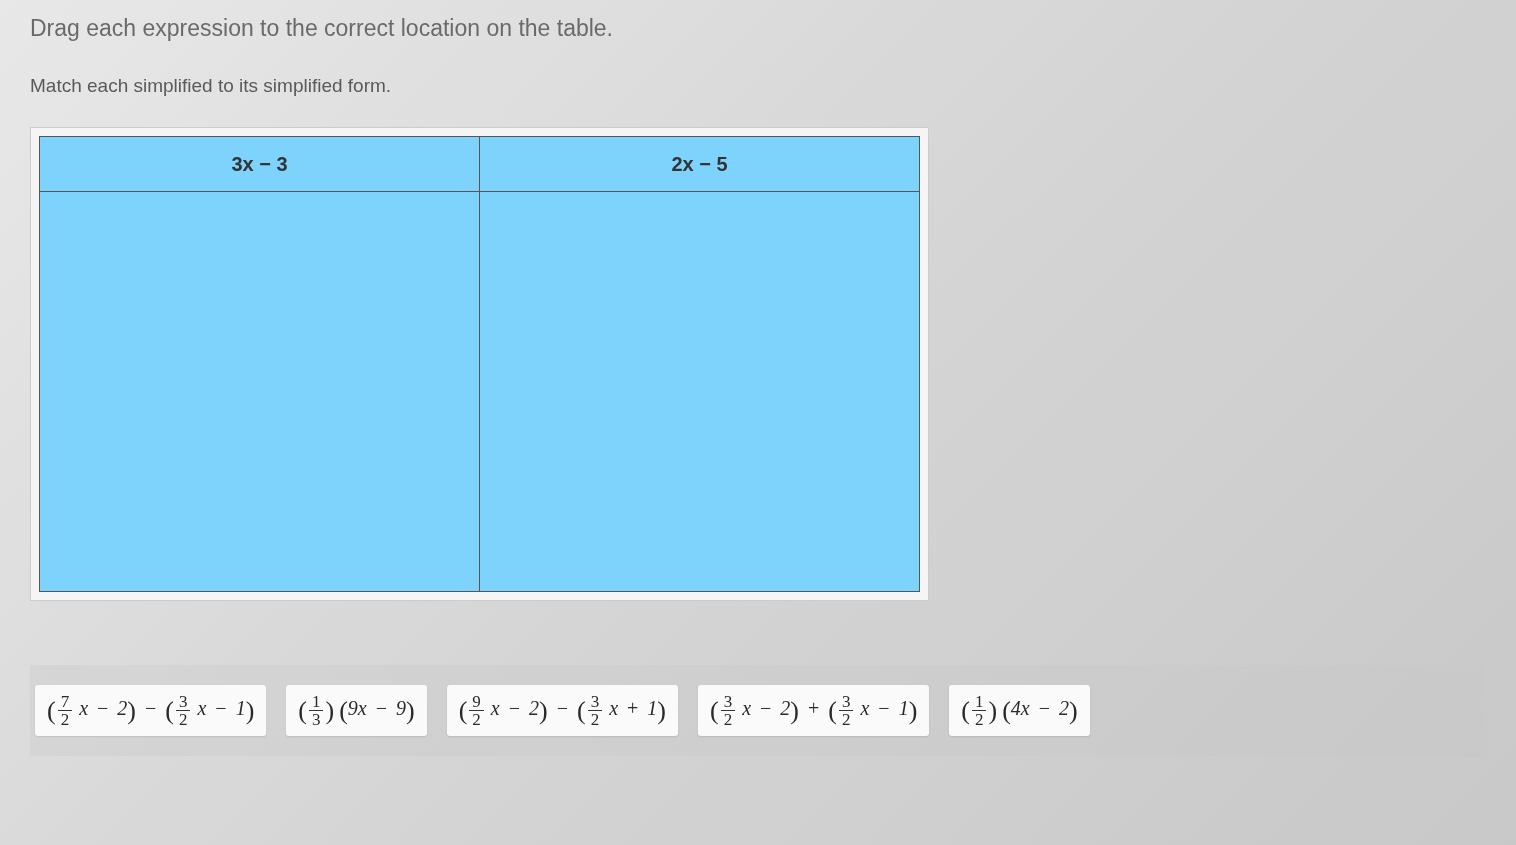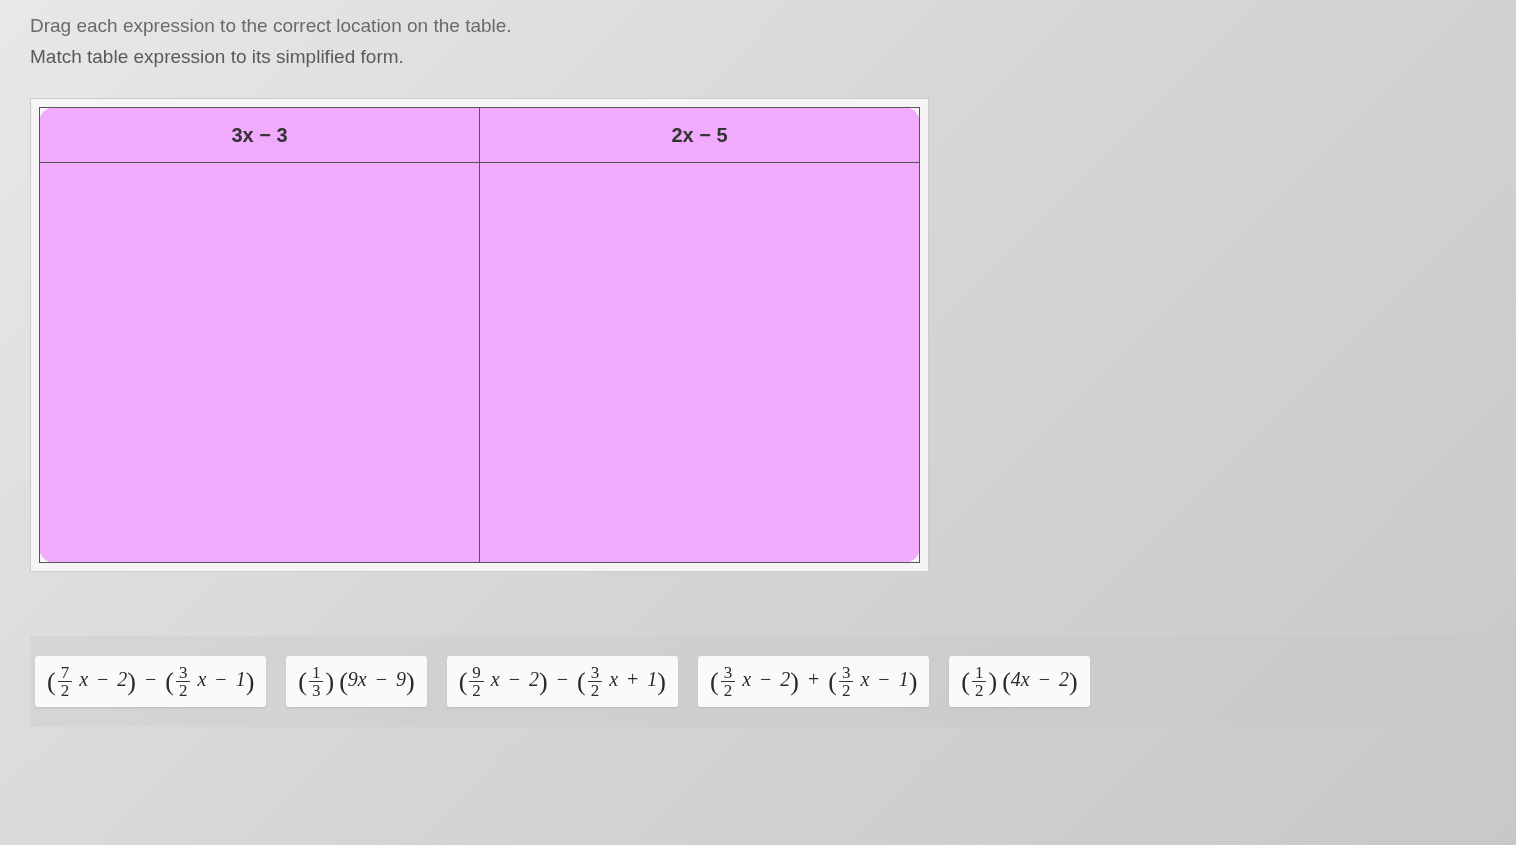--- a/index.html
+++ b/index.html
@@ -10,40 +10,39 @@
     body {
       font-family: Arial, Helvetica, sans-serif;
       background: linear-gradient(135deg, #e8e8e8 0%, #d5d5d5 50%, #c8c8c8 100%);
       width: 1516px;
       height: 845px;
       padding: 15px 30px;
       color: #4a4a4a;
       overflow: hidden;
     }
     .instruction {
-      font-size: 19px;
+      font-size: 23px;
       color: #6a6a6a;
-      margin-bottom: 9px;
+      margin-bottom: 33px;
     }
     .sub-instruction {
       font-size: 19px;
       color: #5a5a5a;
       margin-bottom: 30px;
     }
     .table-container {
       background: #f5f5f5;
       border: 1px solid #ccc;
       padding: 8px;
       display: inline-block;
       margin-bottom: 60px;
     }
     .match-table {
       border-collapse: collapse;
-      background: #f0abfc;
-      border-radius: 16px;
+      background: #7dd3fc;
     }
     .match-table th {
       border: 1px solid #555;
       padding: 12px 20px;
       font-weight: bold;
       font-size: 20px;
       color: #333;
       text-align: center;
       width: 440px;
       height: 55px;
@@ -106,21 +105,21 @@
     .var {
       font-style: italic;
     }
   </style>
 </head>
 <body>
 
 
 
 <div class="instruction">Drag each expression to the correct location on the table.</div>
-<div class="sub-instruction">Match table expression to its simplified form.</div>
+<div class="sub-instruction">Match each simplified to its simplified form.</div>
 
 <div class="table-container">
   <table class="match-table">
     <thead>
       <tr>
         <th>3x − 3</th>
         <th>2x − 5</th>
       </tr>
     </thead>
     <tbody>

